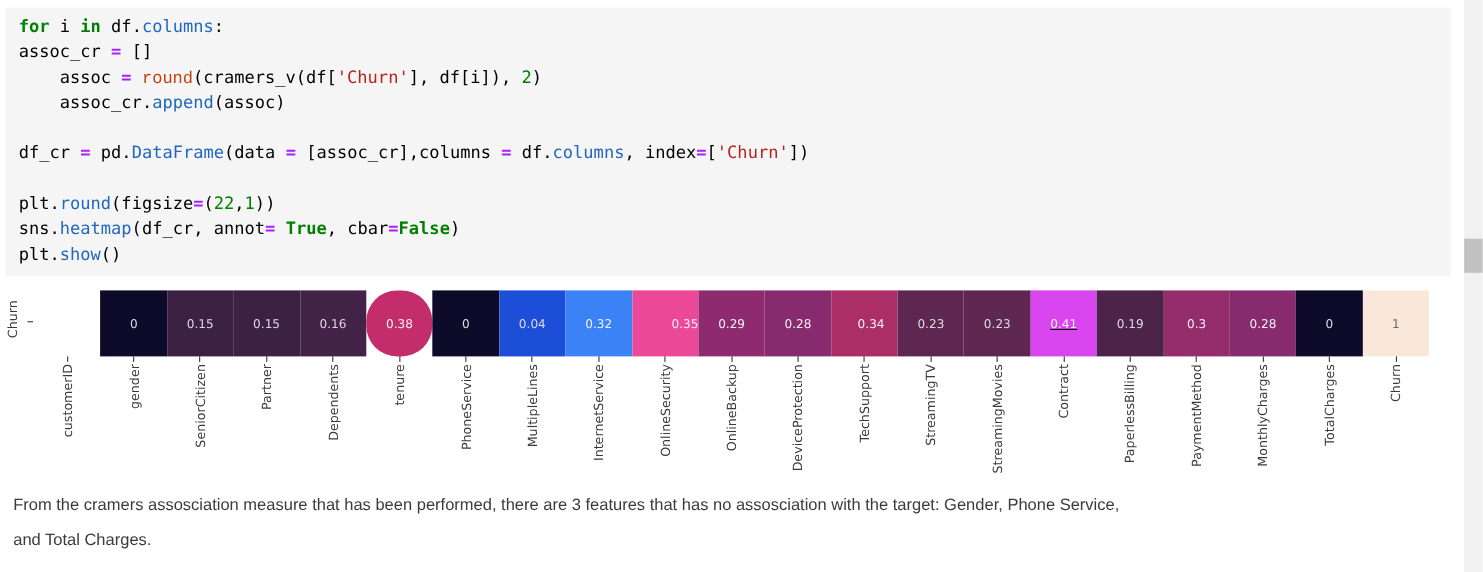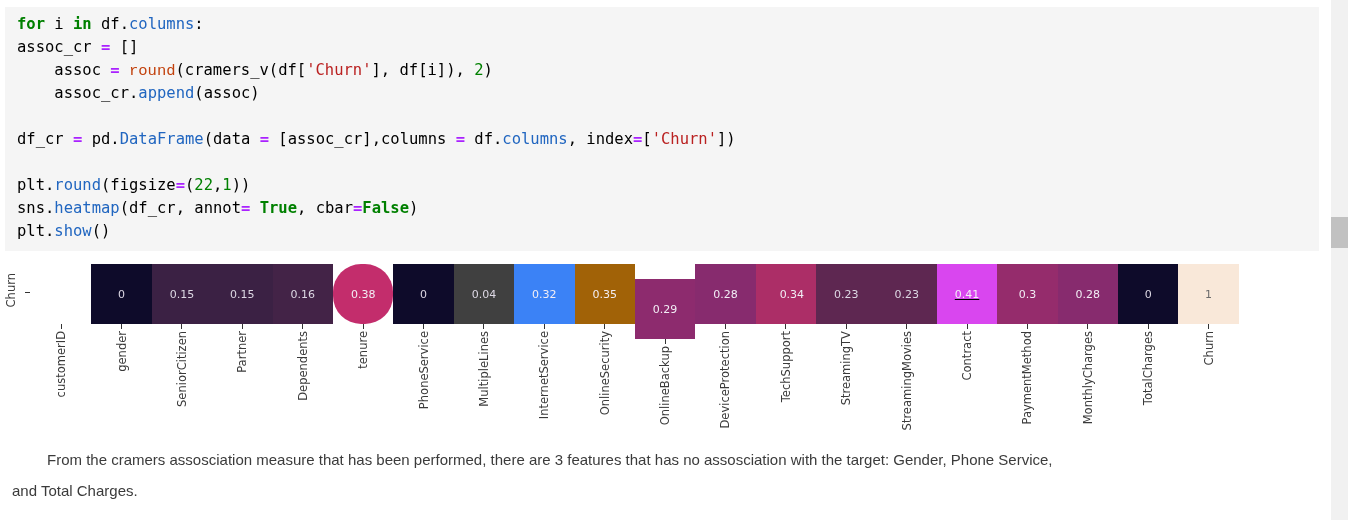--- a/index.html
+++ b/index.html
@@ -35,21 +35,21 @@
     white-space:nowrap;
   }
   .y-label{
     position:absolute;left:4px;top:273px;
     writing-mode:vertical-rl;transform:rotate(180deg);
     font-family:"DejaVu Sans",sans-serif;font-size:11.5px;color:#3a3a3a;
   }
   .y-tickmark{position:absolute;left:25px;top:292px;width:5px;height:1px;background:#333333;}
   
   .md-line{position:absolute;left:12px;font-size:15px;color:#3b3b3b;line-height:18px;}
-  .md-line-1{top:451px;margin-left:35px;}
+  .md-line-1{top:451px;}
   .md-line-2{top:482px;}
   
   .scroll-track{position:absolute;right:0;top:0;width:17px;height:520px;background:#f1f1f1;}
   .scroll-thumb{position:absolute;left:0;top:217px;width:17px;height:31px;background:#c1c1c1;}
 </style>
 </head>
 <body>
 
 <div class="code-cell" id="code-cell">
     <div class="code-line"><span class="tok-kw">for</span><span class="tok-plain"> i </span><span class="tok-kw">in</span><span class="tok-plain"> df.</span><span class="tok-prop">columns</span><span class="tok-plain">:</span></div>
@@ -110,42 +110,42 @@
       <span class="hm-xlabel">tenure</span>
     </div>
     <div class="hm-col">
       <div class="hm-cell" style="background: rgb(14, 11, 42);">
         <span class="hm-val" style="color: rgb(221, 216, 228);">0</span>
       </div>
       <div class="hm-tickmark"></div>
       <span class="hm-xlabel">PhoneService</span>
     </div>
     <div class="hm-col">
-      <div class="hm-cell" style="background: #404040;">
+      <div class="hm-cell" style="background: #1d4ed8;">
         <span class="hm-val" style="color: rgb(221, 216, 228);">0.04</span>
       </div>
       <div class="hm-tickmark"></div>
       <span class="hm-xlabel">MultipleLines</span>
     </div>
     <div class="hm-col">
       <div class="hm-cell" style="background: #3b82f6;">
         <span class="hm-val" style="color: rgb(242, 238, 245);">0.32</span>
       </div>
       <div class="hm-tickmark"></div>
       <span class="hm-xlabel">InternetService</span>
     </div>
     <div class="hm-col">
-      <div class="hm-cell" style="background: #a16207;">
+      <div class="hm-cell" style="background: #ec4899; justify-content: flex-end;">
         <span class="hm-val" style="color: rgb(242, 238, 245);">0.35</span>
       </div>
       <div class="hm-tickmark"></div>
       <span class="hm-xlabel">OnlineSecurity</span>
     </div>
     <div class="hm-col">
-      <div class="hm-cell" style="background: rgb(141, 43, 110); margin-top: 15px;">
+      <div class="hm-cell" style="background: rgb(141, 43, 110);">
         <span class="hm-val" style="color: rgb(242, 238, 245);">0.29</span>
       </div>
       <div class="hm-tickmark"></div>
       <span class="hm-xlabel">OnlineBackup</span>
     </div>
     <div class="hm-col">
       <div class="hm-cell" style="background: rgb(135, 43, 110);">
         <span class="hm-val" style="color: rgb(242, 238, 245);">0.28</span>
       </div>
       <div class="hm-tickmark"></div>
@@ -171,20 +171,27 @@
       </div>
       <div class="hm-tickmark"></div>
       <span class="hm-xlabel">StreamingMovies</span>
     </div>
     <div class="hm-col">
       <div class="hm-cell" style="background: #d946ef; text-decoration: underline;">
         <span class="hm-val" style="color: rgb(242, 238, 245);">0.41</span>
       </div>
       <div class="hm-tickmark"></div>
       <span class="hm-xlabel">Contract</span>
+    </div>
+    <div class="hm-col">
+      <div class="hm-cell" style="background: rgb(77, 36, 73);">
+        <span class="hm-val" style="color: rgb(221, 216, 228);">0.19</span>
+      </div>
+      <div class="hm-tickmark"></div>
+      <span class="hm-xlabel">PaperlessBilling</span>
     </div>
     <div class="hm-col">
       <div class="hm-cell" style="background: rgb(149, 44, 108); text-align: center;">
         <span class="hm-val" style="color: rgb(242, 238, 245);">0.3</span>
       </div>
       <div class="hm-tickmark"></div>
       <span class="hm-xlabel">PaymentMethod</span>
     </div>
     <div class="hm-col">
       <div class="hm-cell" style="background: rgb(135, 43, 110);">

